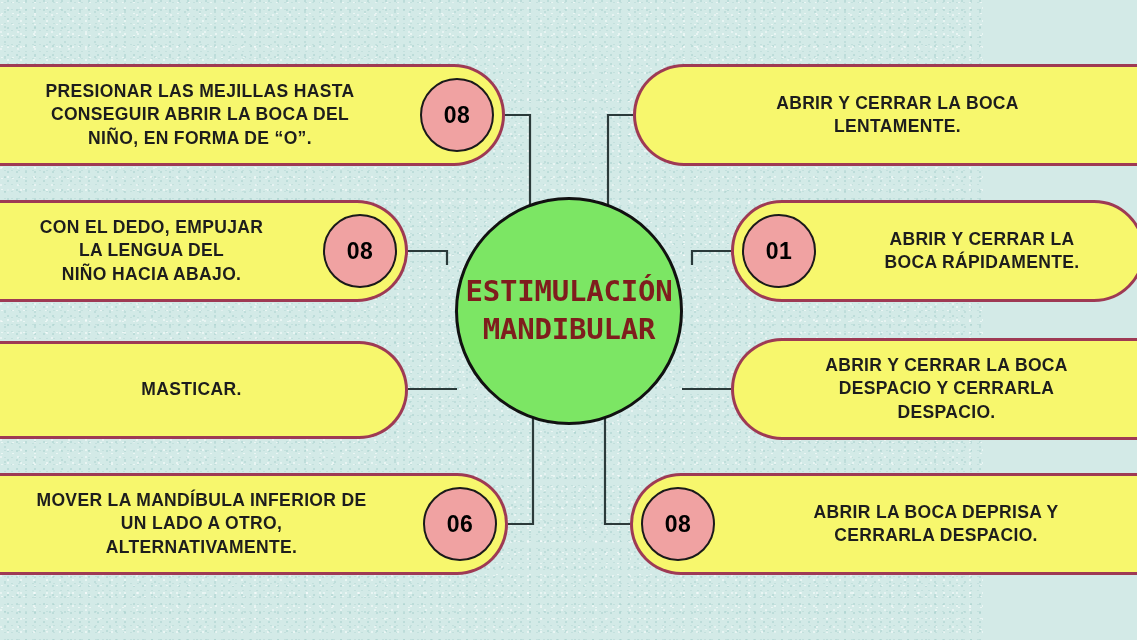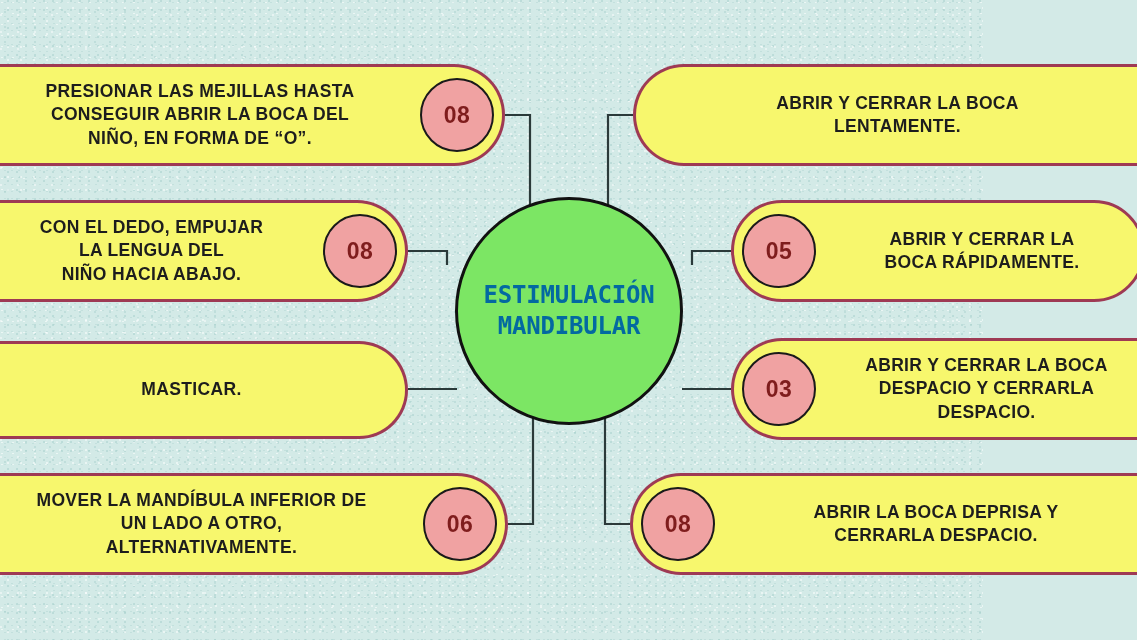--- a/index.html
+++ b/index.html
@@ -81,21 +81,21 @@
   .badge {
     flex: 0 0 auto;
     width: 70px;
     height: 70px;
     border-radius: 50%;
     background: #f0a2a2;
     border: 2.5px solid #1a1a1a;
     display: flex;
     align-items: center;
     justify-content: center;
-    color: #7f1d1d;
+    color: #000000;
     font-weight: bold;
     font-size: 23px;
     letter-spacing: .5px;
   }
   .pill.left .badge { margin-left: 6px; }
   .pill.right .badge { margin-right: 6px; }
 
   
   #center-node {
     position: absolute;
@@ -107,24 +107,24 @@
     background: #7ce664;
     border: 3px solid #111111;
     box-sizing: border-box;
     display: flex;
     align-items: center;
     justify-content: center;
     z-index: 3;
   }
   #center-label {
     text-align: center;
-    color: #0369a1;
+    color: #7f1d1d;
     font-family: "DejaVu Sans Mono", "Liberation Mono", monospace;
     font-weight: bold;
-    font-size: 24px;
+    font-size: 29px;
     line-height: 1.3;
     letter-spacing: -0.2px;
     white-space: pre-line;
   }
 </style>
 </head>
 <body>
 
 <div id="canvas">
 
@@ -173,27 +173,26 @@
 ALTERNATIVAMENTE.</div>
     <div class="badge">06</div>
   </div>
 
   <div class="pill right" style="left:633px; top:64px; width:518px; height:102px;">
     <div class="pill-text">ABRIR Y CERRAR LA BOCA
 LENTAMENTE.</div>
   </div>
 
   <div class="pill right closed" style="left:731px; top:200px; width:414px; height:102px;">
-    <div class="badge">05</div>
+    <div class="badge">01</div>
     <div class="pill-text">ABRIR Y CERRAR LA
 BOCA RÁPIDAMENTE.</div>
   </div>
 
   <div class="pill right" style="left:731px; top:338px; width:420px; height:102px;">
-    <div class="badge">03</div>
     <div class="pill-text">ABRIR Y CERRAR LA BOCA
 DESPACIO Y CERRARLA
 DESPACIO.</div>
   </div>
 
   <div class="pill right" style="left:630px; top:473px; width:521px; height:102px;">
     <div class="badge">08</div>
     <div class="pill-text">ABRIR LA BOCA DEPRISA Y
 CERRARLA DESPACIO.</div>
   </div>

